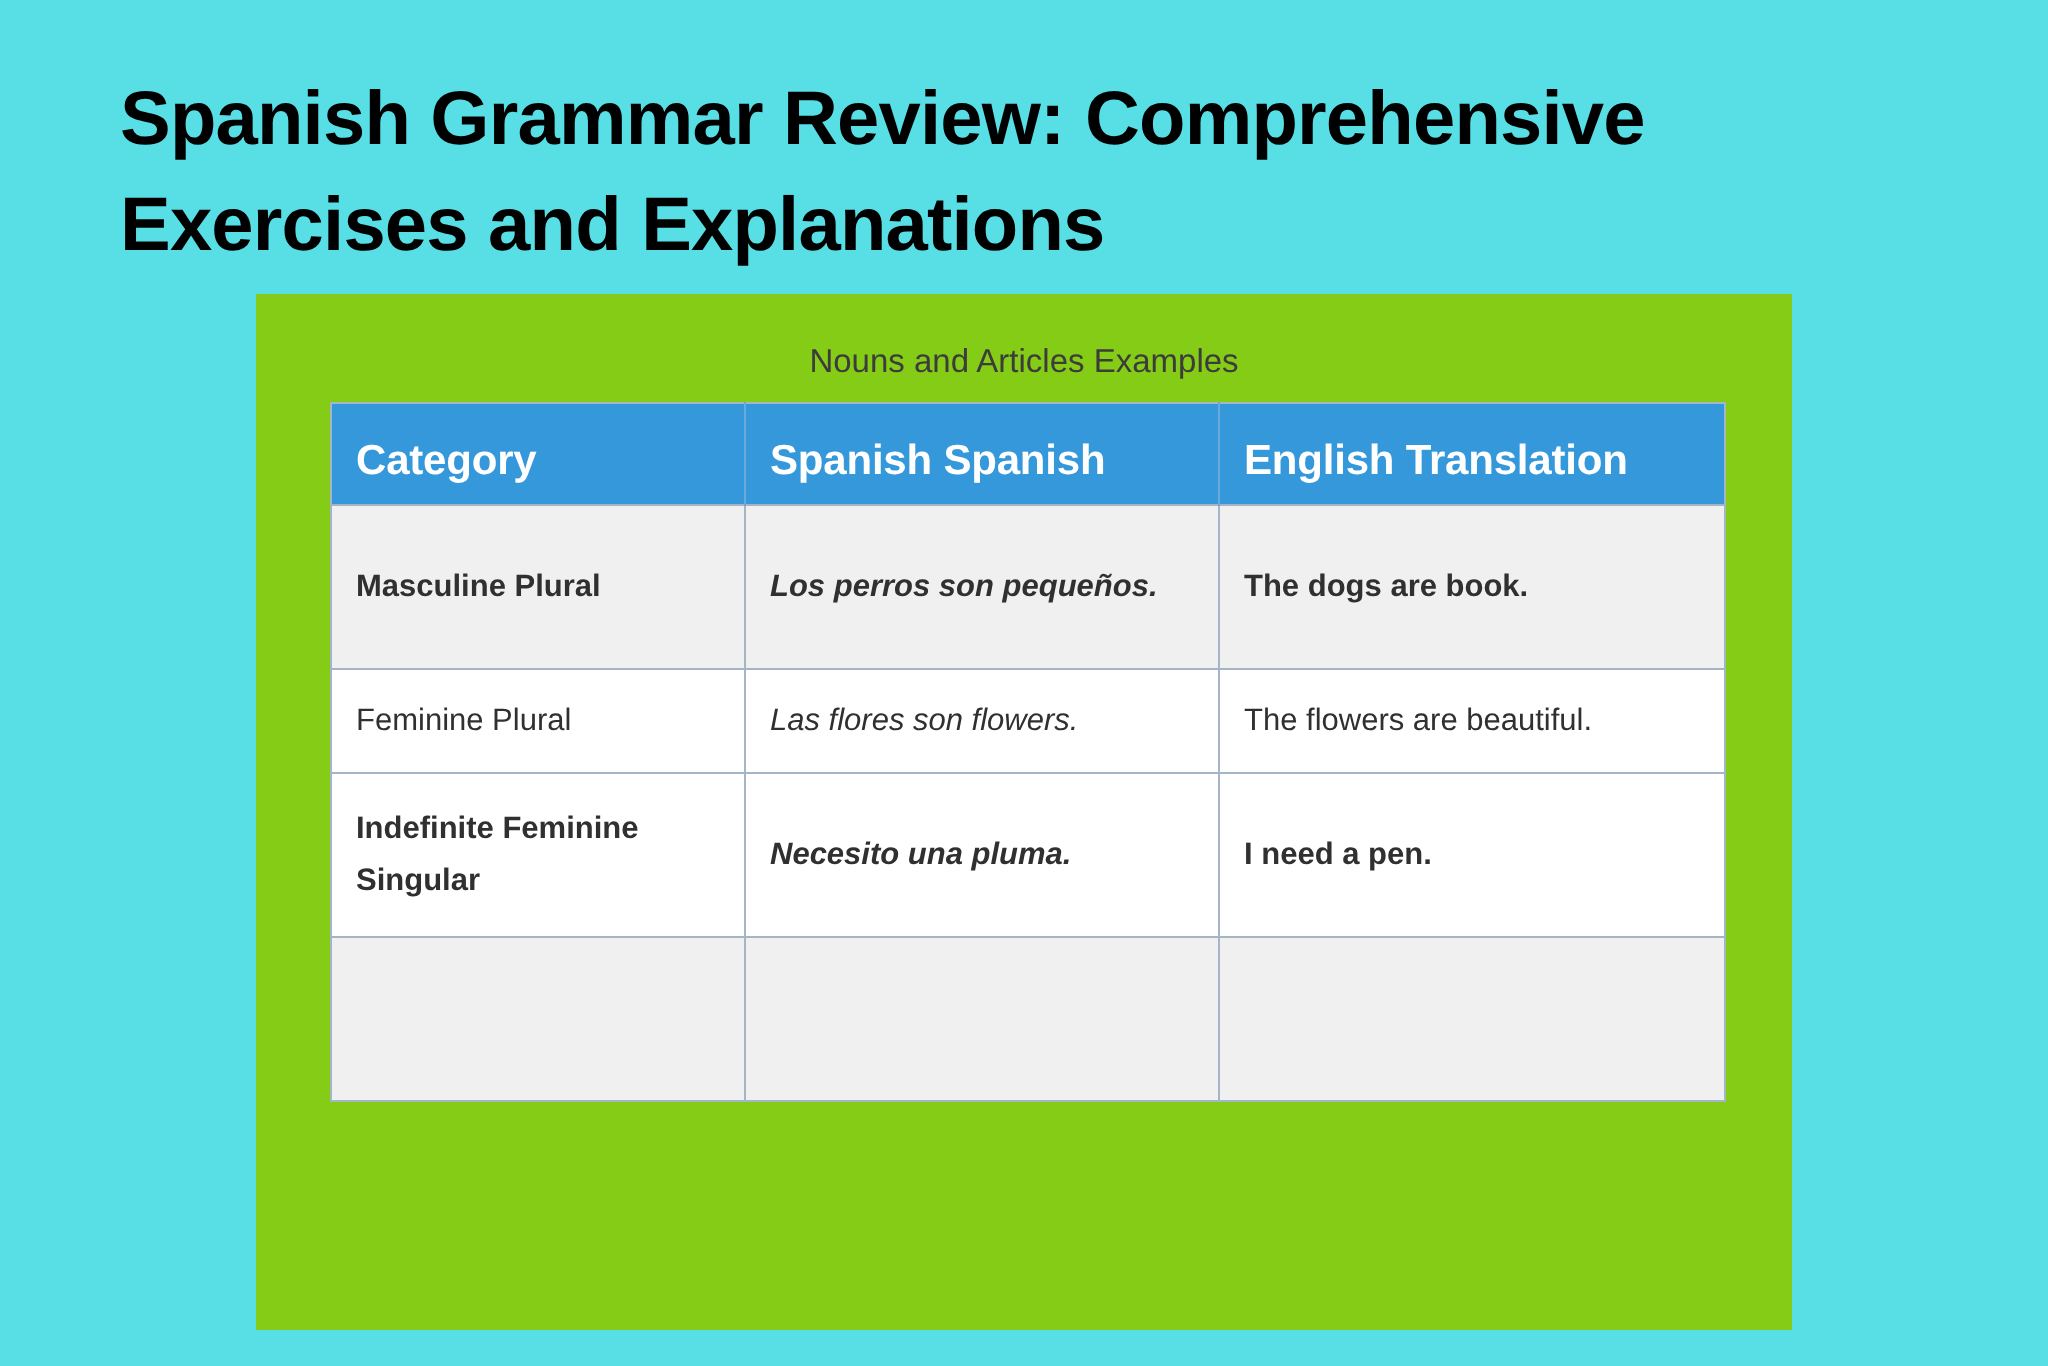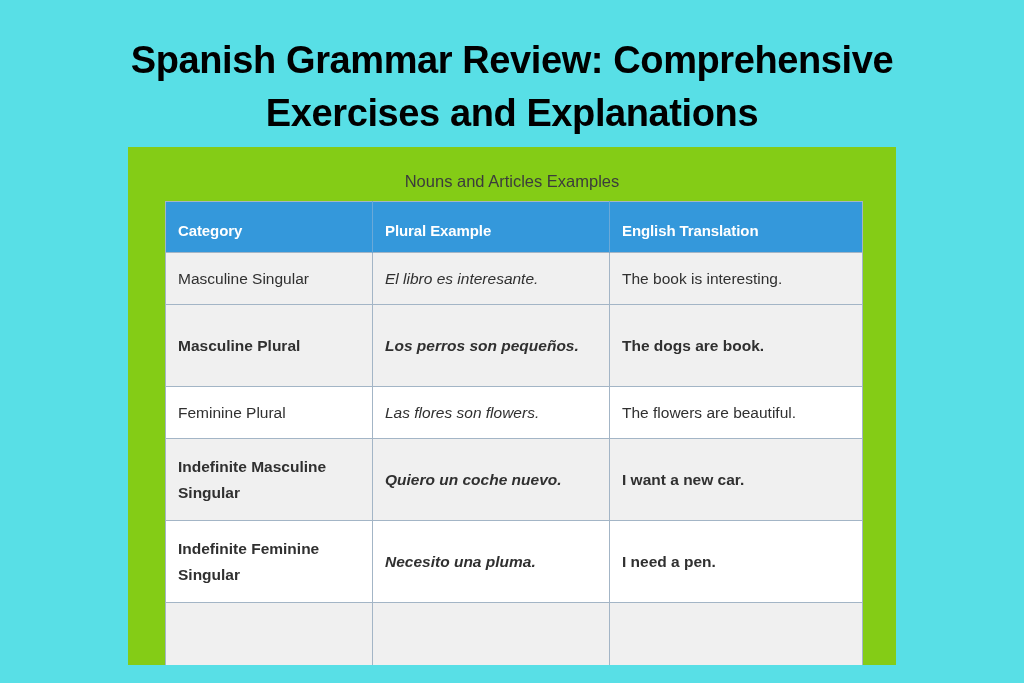--- a/index.html
+++ b/index.html
@@ -15,21 +15,20 @@
     font-family: "Liberation Sans", sans-serif;
     position: relative;
   }
 
   
   .page-title {
     position: absolute;
     left: 0;
     top: 34px;
     width: 1024px;
-    text-align: center;
     color: #000000;
     font-family: "Liberation Sans", sans-serif;
     font-weight: 700;
     font-size: 38px;
     line-height: 53px;
     letter-spacing: -0.4px;
     padding: 0 60px;
   }
 
   
@@ -66,21 +65,21 @@
   }
 
   table.grammar-table col.c1 { width: 207px; }
   table.grammar-table col.c2 { width: 237px; }
   table.grammar-table col.c3 { width: 253px; }
 
   table.grammar-table thead th {
     background: #3498db;
     color: #ffffff;
     font-weight: 700;
-    font-size: 15px;
+    font-size: 21px;
     text-align: left;
     padding: 14px 12px 7px 12px;
     border-right: 1px solid #6aa9d8;
     letter-spacing: -0.1px;
     height: 51px;
     vertical-align: middle;
   }
   table.grammar-table thead th:last-child { border-right: none; }
 
   table.grammar-table tbody td {
@@ -115,50 +114,40 @@
   <div class="table-wrap">
     <table class="grammar-table">
       <colgroup>
         <col class="c1">
           <col class="c2">
           <col class="c3">
       </colgroup>
       <thead>
         <tr>
           <th>Category</th>
-          <th>Plural Example</th>
+          <th>Spanish Spanish</th>
           <th>English Translation</th>
         </tr>
       </thead>
       <tbody>
 
-        <tr class="shaded h-single">
-          <td>Masculine Singular</td>
-          <td class="es">El libro es interesante.</td>
-          <td>The book is interesting.</td>
-        </tr>
 
 
         <tr class="shaded h-double">
           <td>Masculine Plural</td>
           <td class="es">Los perros son pequeños.</td>
           <td>The dogs are book.</td>
         </tr>
 
         <tr class="plain h-single">
           <td>Feminine Plural</td>
           <td class="es">Las flores son flowers.</td>
           <td>The flowers are beautiful.</td>
         </tr>
 
-        <tr class="shaded h-double">
-          <td>Indefinite Masculine Singular</td>
-          <td class="es">Quiero un coche nuevo.</td>
-          <td>I want a new car.</td>
-        </tr>
 
         <tr class="plain h-double">
           <td>Indefinite Feminine Singular</td>
           <td class="es">Necesito una pluma.</td>
           <td>I need a pen.</td>
         </tr>
 
         <tr class="shaded h-double">
           <td></td>
           <td class="es"></td>

